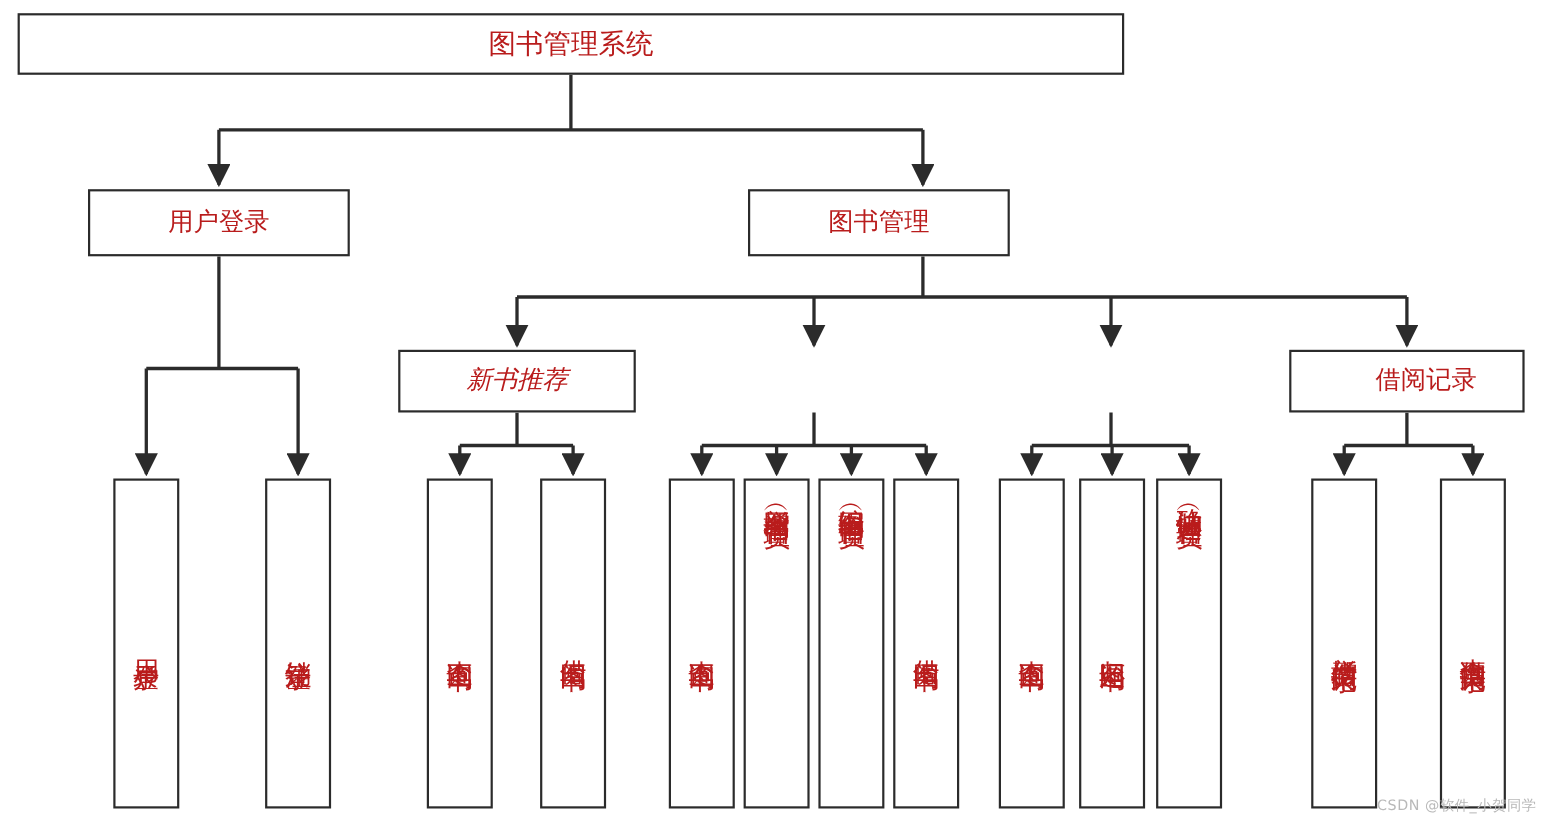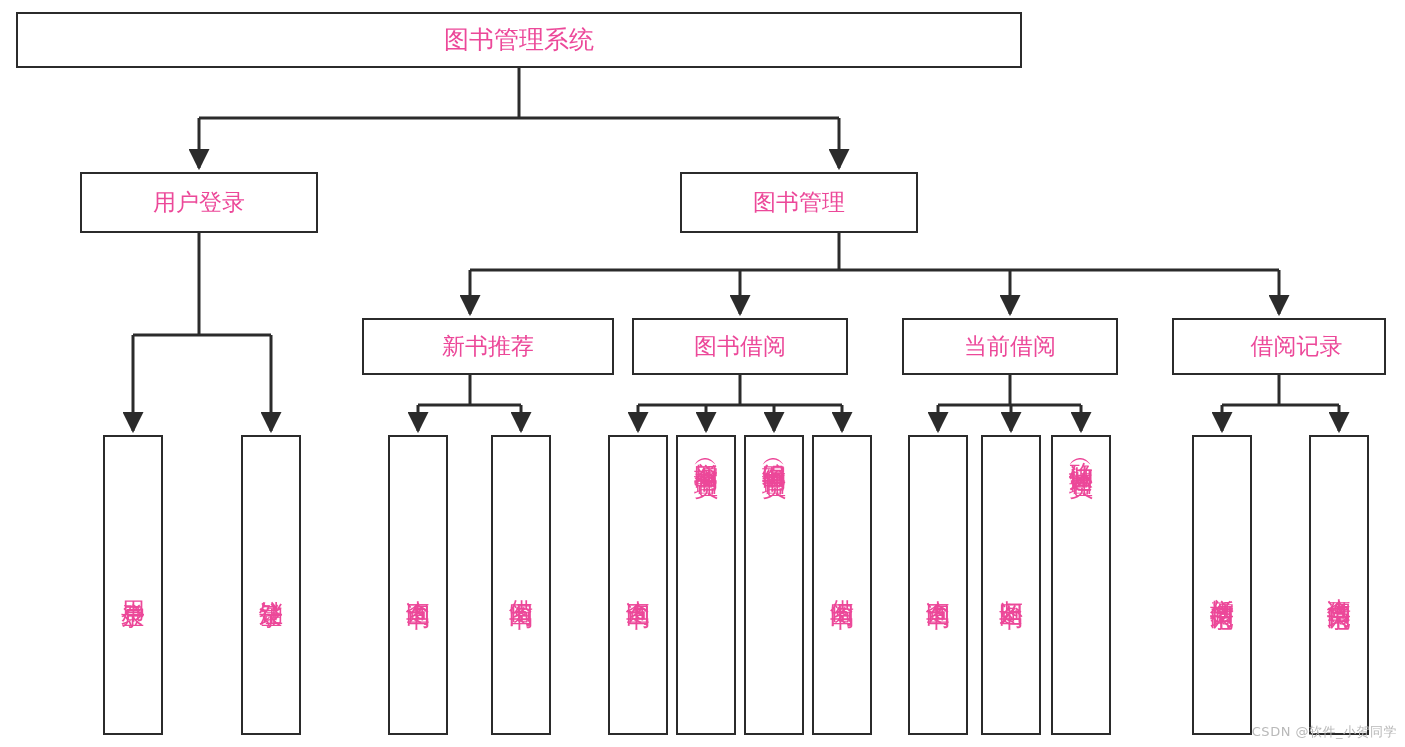--- a/index.html
+++ b/index.html
@@ -29,21 +29,21 @@
     position: absolute;
     box-sizing: border-box;
     background: #ffffff;
     border: 2px solid #2b2b2b;
     display: flex;
     align-items: center;
     justify-content: center;
     z-index: 2;
   }
   .node .lbl {
-    color: #ec4899;
+    color: #b91c1c;
     line-height: 1.05;
     text-align: center;
     white-space: nowrap;
   }
   
   .node.root .lbl { font-size: 25px; }
   
   .node.hbox .lbl { font-size: 23px; }
   
   .node.leaf {
@@ -134,28 +134,22 @@
     <span class="lbl">图书管理系统</span>
   </div>
 
   <div class="node hbox" style="left:80px; top:172px; width:238px; height:61px;">
     <span class="lbl">用户登录</span>
   </div>
   <div class="node hbox" style="left:680px; top:172px; width:238px; height:61px;">
     <span class="lbl">图书管理</span>
   </div>
 
-  <div class="node hbox" style="left:362px; top:318px; width:252px; height:57px;">
+  <div class="node hbox" style="left:362px; top:318px; width:216px; height:57px;font-style:italic;">
     <span class="lbl">新书推荐</span>
-  </div>
-  <div class="node hbox" style="left:632px; top:318px; width:216px; height:57px;">
-    <span class="lbl">图书借阅</span>
-  </div>
-  <div class="node hbox" style="left:902px; top:318px; width:216px; height:57px;">
-    <span class="lbl">当前借阅</span>
   </div>
   <div class="node hbox" style="left:1172px; top:318px; width:214px; height:57px;padding-left:35px;">
     <span class="lbl">借阅记录</span>
   </div>
 
   <div class="node leaf mid" style="left:103px; top:435px; width:60px; height:300px;">
     <span class="lbl">用户登录</span>
   </div>
   <div class="node leaf mid" style="left:241px; top:435px; width:60px; height:300px;">
     <span class="lbl">注销登录</span>

